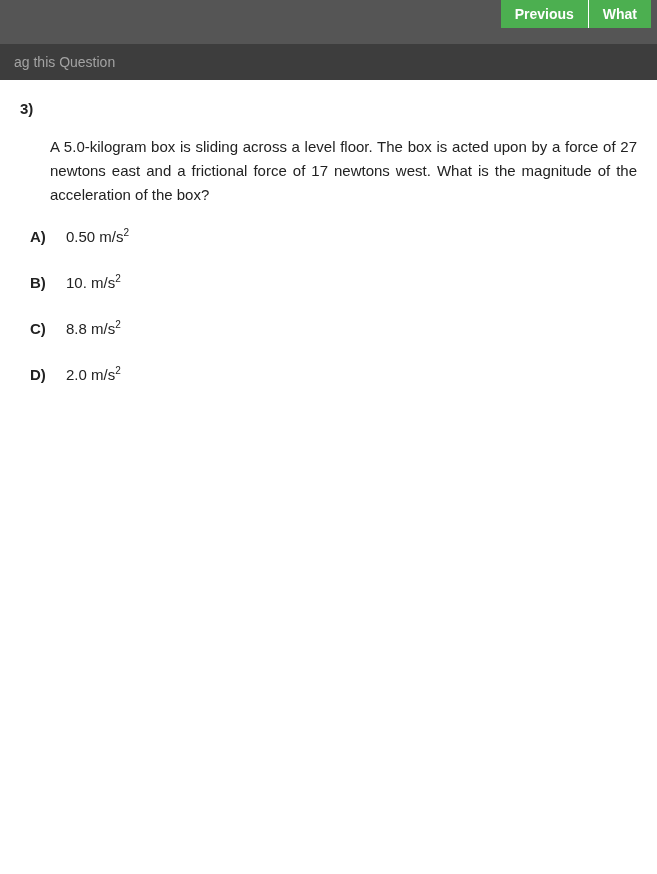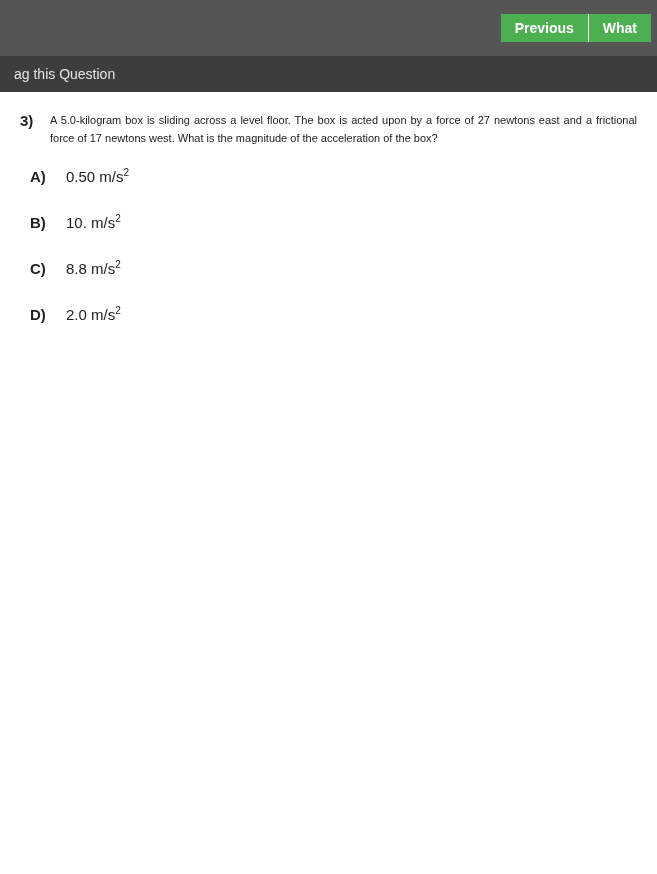--- a/index.html
+++ b/index.html
@@ -12,23 +12,23 @@
       font-family: Arial, Helvetica, sans-serif;
       background: #fff;
       width: 657px;
       min-height: 874px;
       font-size: 15px;
       color: #222;
     }
 
     .top-bar {
       background: #555;
-      height: 56px;
+      height: 44px;
       display: flex;
-      align-items: center;
+      align-items: flex-start;
       justify-content: flex-end;
       padding: 0 6px;
     }
 
     .nav-buttons {
       display: flex;
       gap: 0;
     }
 
     .btn-previous {
@@ -47,21 +47,21 @@
       color: #fff;
       border: none;
       padding: 6px 14px;
       font-size: 14px;
       font-weight: bold;
       cursor: pointer;
     }
 
     .flag-bar {
       background: #3d3d3d;
-      color: #e5e5e5;
+      color: #a3a3a3;
       padding: 10px 14px;
       font-size: 14px;
     }
 
     .question-area {
       padding: 20px 20px 20px 20px;
     }
 
     .question-header {
       display: flex;
@@ -69,23 +69,24 @@
       margin-bottom: 20px;
     }
 
     .question-number {
       font-weight: bold;
       font-size: 15px;
       min-width: 30px;
     }
 
     .question-text {
-      font-size: 11px;
+      font-size: 15px;
       line-height: 1.6;
       text-align: justify;
+      margin-top: 35px;
     }
 
     .options {
       margin-top: 10px;
       padding-left: 10px;
     }
 
     .option {
       display: flex;
       align-items: baseline;

